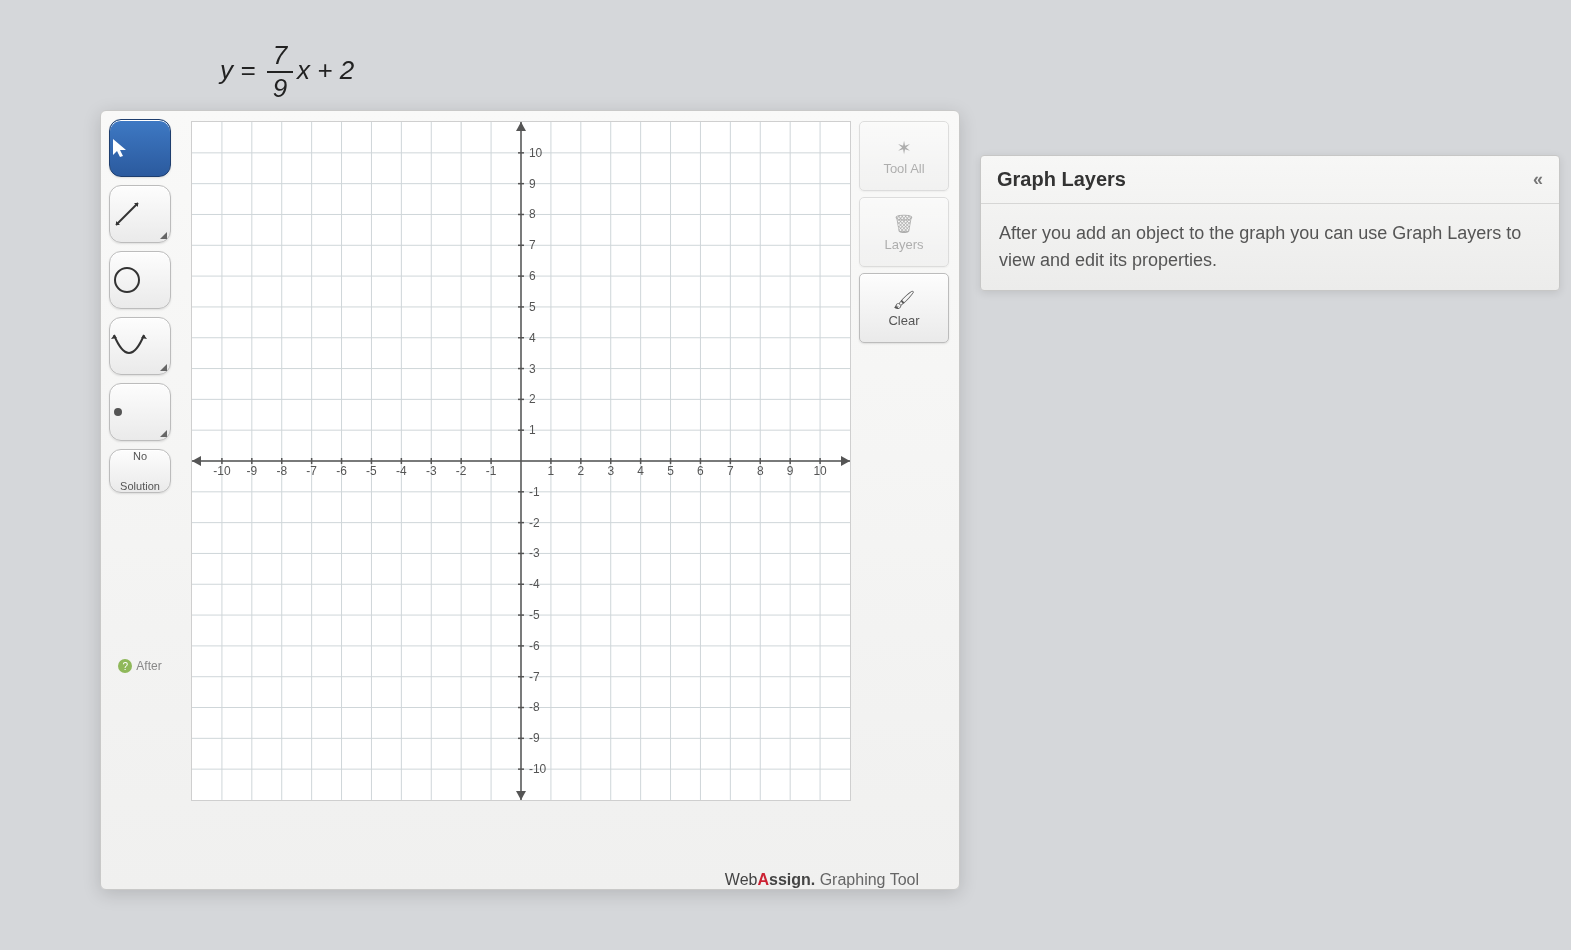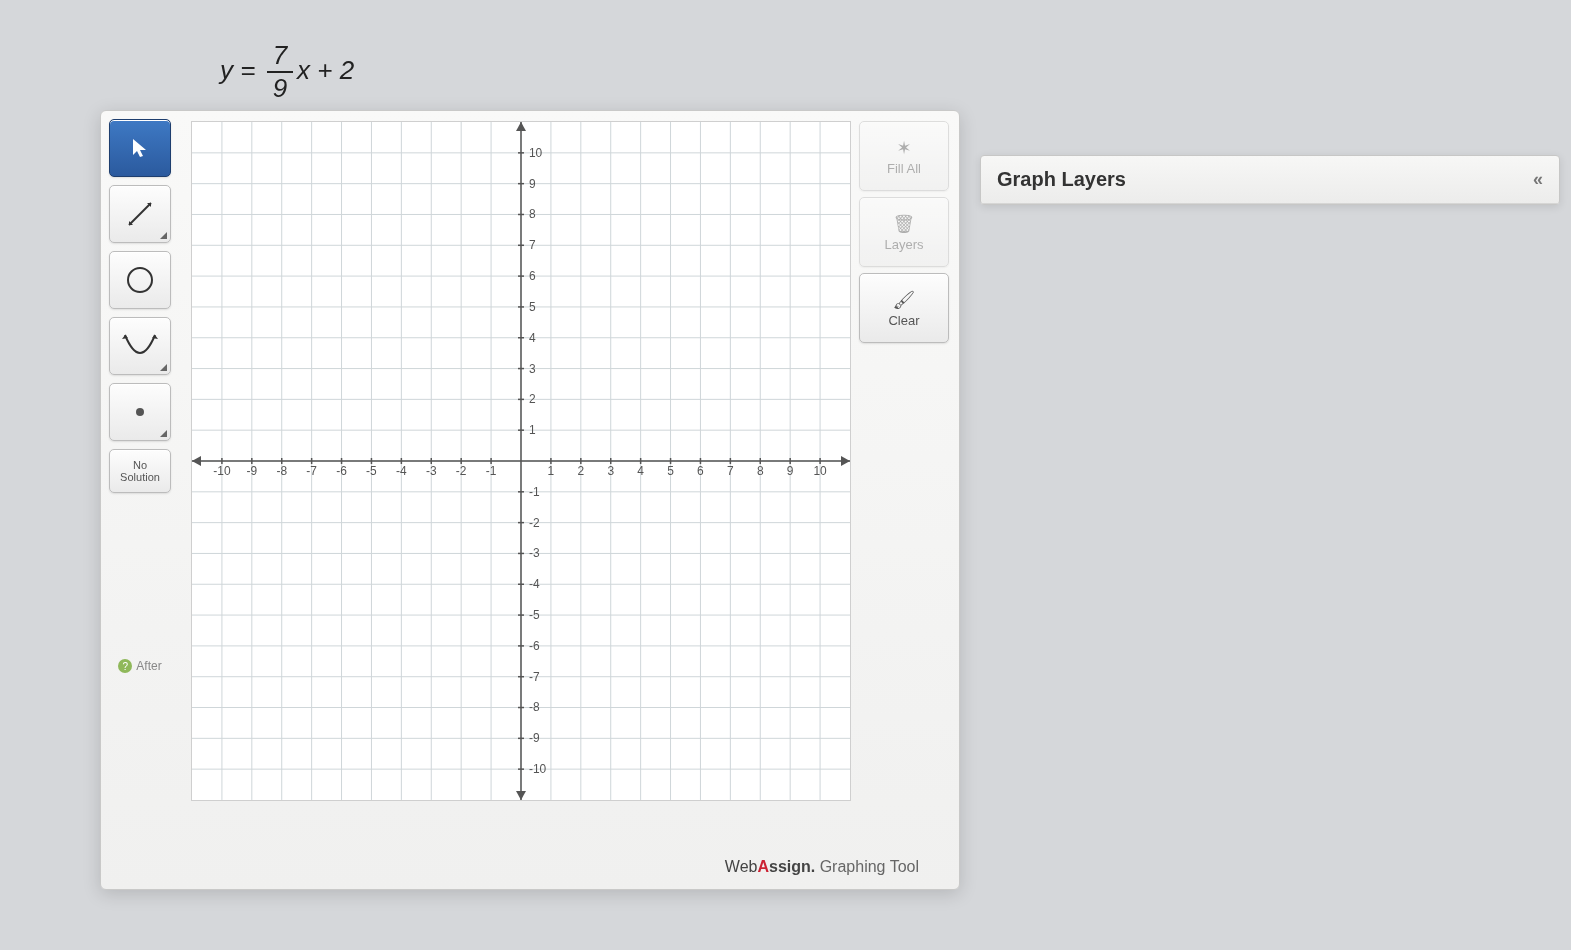--- a/index.html
+++ b/index.html
@@ -41,22 +41,22 @@
     top: 8px;
     width: 70px;
     display: flex;
     flex-direction: column;
     gap: 8px;
   }
   .tool {
     width: 62px; height: 58px;
     background: linear-gradient(#fdfdfd,#eaeaea);
     border: 1px solid #bcbcbc;
-    border-radius: 5px;
-    display: flex; align-items: center; justify-content: center;
+    border-radius: 12px;
+    display: flex; align-items: center; justify-content: space-between;
     color: #444;
     cursor: pointer;
     position: relative;
     box-shadow: inset 0 1px 0 #fff, 0 1px 2px rgba(0,0,0,.1);
   }
   .tool.selected {
     background: linear-gradient(#3e79c4,#2b5a9e);
     border-color: #1e3e6e;
     color: #fff;
   }
@@ -101,21 +101,21 @@
     border: 1px solid #bcbcbc;
     border-radius: 5px;
     display:flex; flex-direction:column; align-items:center; justify-content:center;
     font-size: 13px; color:#555; cursor:pointer;
     box-shadow: inset 0 1px 0 #fff, 0 1px 2px rgba(0,0,0,.1);
   }
   .rtool.disabled { opacity:.45; }
   .rtool .ricon { font-size:18px; margin-bottom:2px; }
 
   .footer-brand {
-    position:absolute; right: 40px; bottom: 13px;
+    position:absolute; right: 40px; bottom: 0;
     font-size: 16px; color:#555;
   }
   .footer-brand .wa-web { color:#444; }
   .footer-brand .wa-a { color:#c23; font-weight:bold; }
   .footer-brand .wa-rest { color:#444; font-weight:bold; }
   .footer-brand .wa-tool { color:#666; }
 
   .layers-panel {
     position: absolute;
     left: 980px; top: 155px;
@@ -328,21 +328,21 @@
           <line y1="618.1818181818181" y2="618.1818181818181" x1="327" x2="333" class="axis-line"></line>
           <text x="338" y="653.0909090909091" text-anchor="start" class="tick-label">-10</text>
           <line y1="649.0909090909091" y2="649.0909090909091" x1="327" x2="333" class="axis-line"></line>
         </g>
     </svg>
   </div>
 
   <div class="right-tools">
     <div class="rtool disabled">
       <span class="ricon">✶</span>
-      <span>Fill All</span>
+      <span>Tool All</span>
     </div>
     <div class="rtool disabled">
       <span class="ricon">🗑</span>
       <span>Layers</span>
     </div>
     <div class="rtool">
       <span class="ricon">🖌</span>
       <span>Clear</span>
     </div>
   </div>
@@ -350,13 +350,14 @@
   <div class="footer-brand">
     <span class="wa-web">Web</span><span class="wa-a">A</span><span class="wa-rest">ssign.</span><span class="wa-tool"> Graphing Tool</span>
   </div>
 </div>
 
 <div class="layers-panel">
   <div class="layers-header">
     <span>Graph Layers</span>
     <span class="collapse">«</span>
   </div>
+  <div class="layers-body">After you add an object to the graph you can use Graph Layers to view and edit its properties.</div>
 </div>
 
 </body></html>

